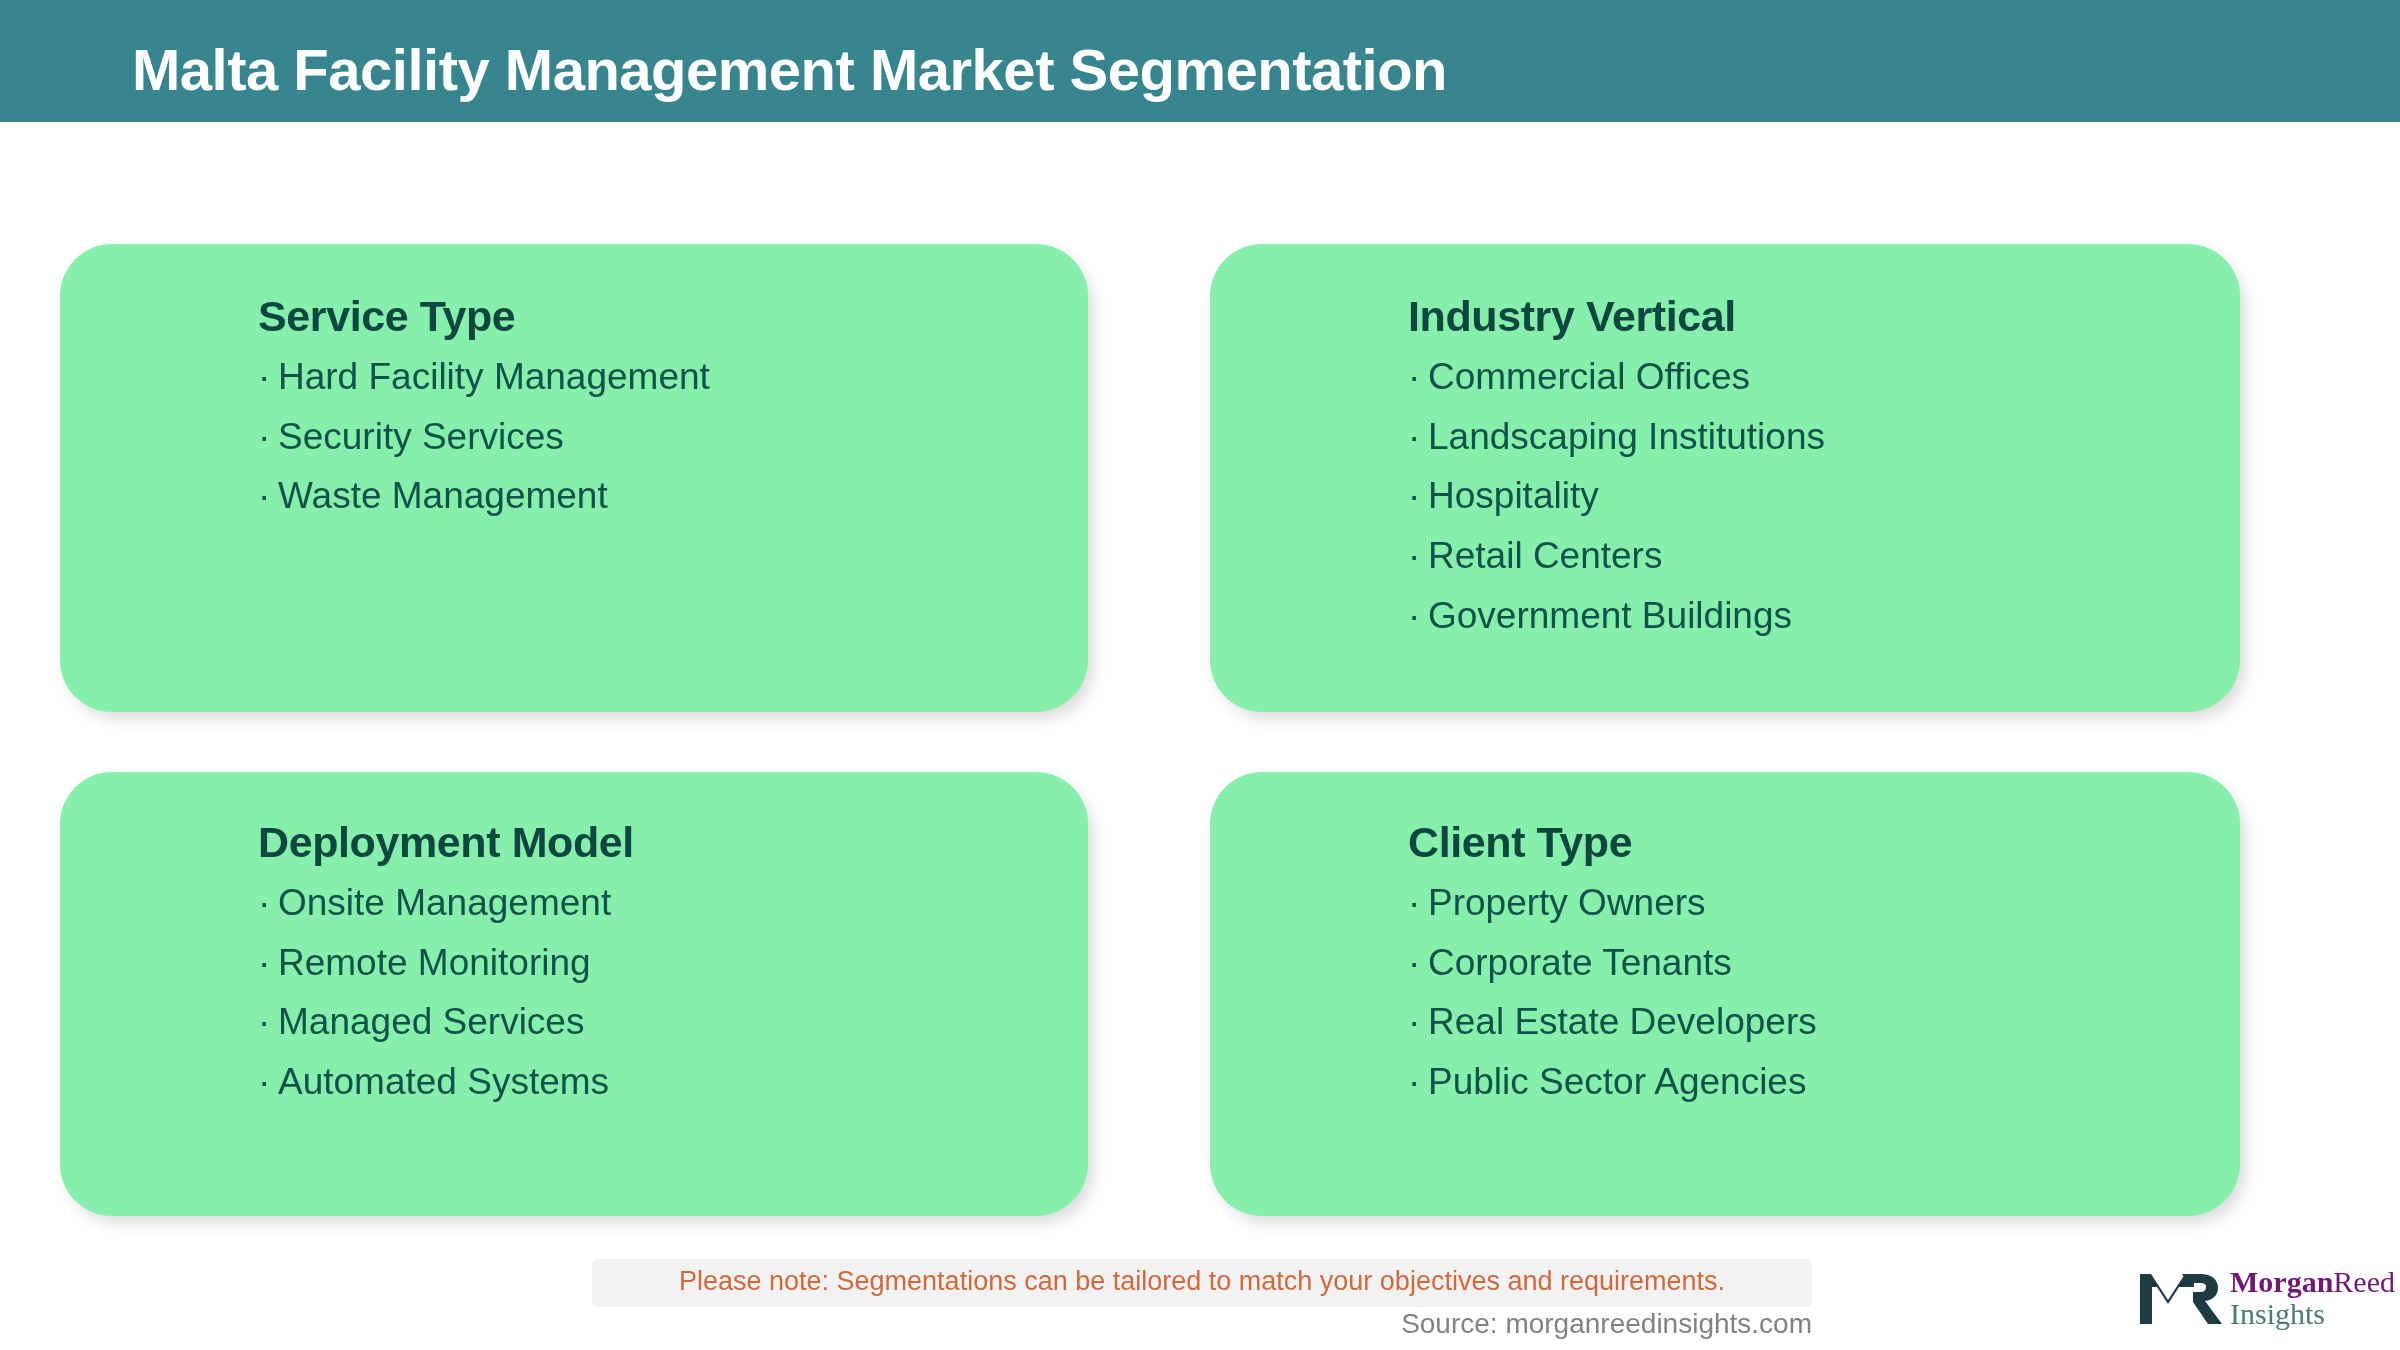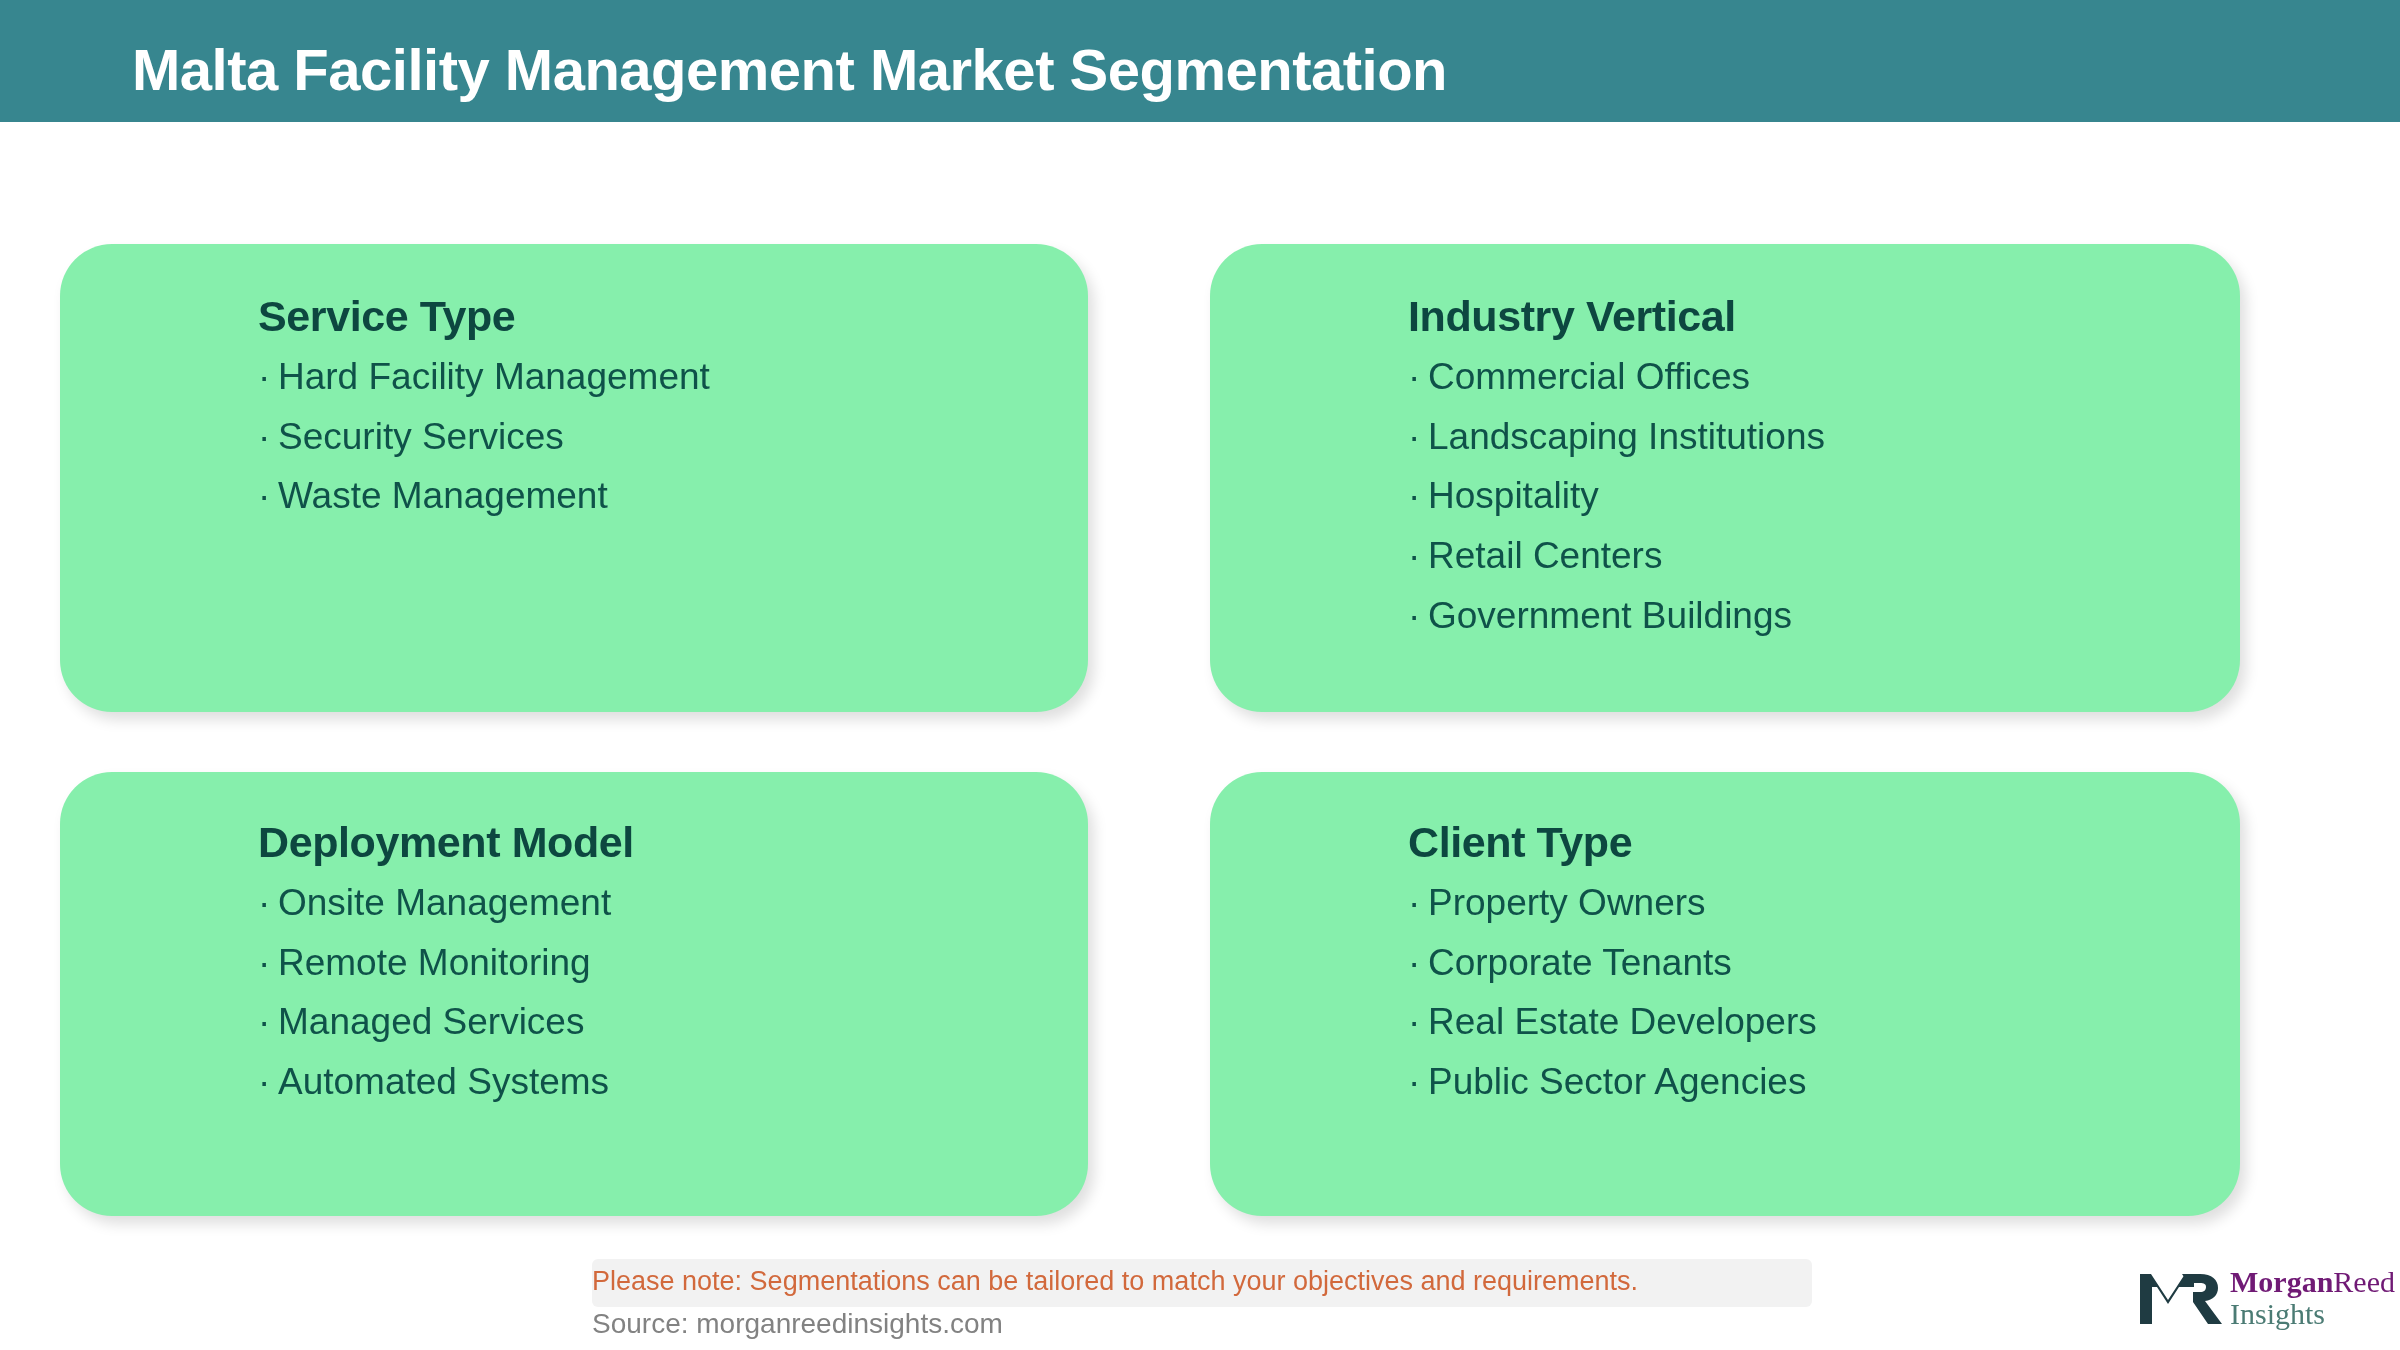--- a/index.html
+++ b/index.html
@@ -99,31 +99,31 @@
     width: 1220px;
     height: 48px;
     background: #F2F2F2;
     border-radius: 6px;
   }
   .note-text {
     position: absolute;
     left: 0;
     right: 0;
     top: 7px;
-    text-align: left;
+    text-align: center;
     font-size: 27px;
     color: #D2693C;
     white-space: nowrap;
   }
   .source-text {
     position: absolute;
     left: 592px;
     width: 1220px;
     top: 1308px;
-    text-align: left;
+    text-align: right;
     font-size: 28px;
     color: #828282;
     white-space: nowrap;
   }
 
   
   .logo {
     position: absolute;
     left: 2138px;
     top: 1266px;

